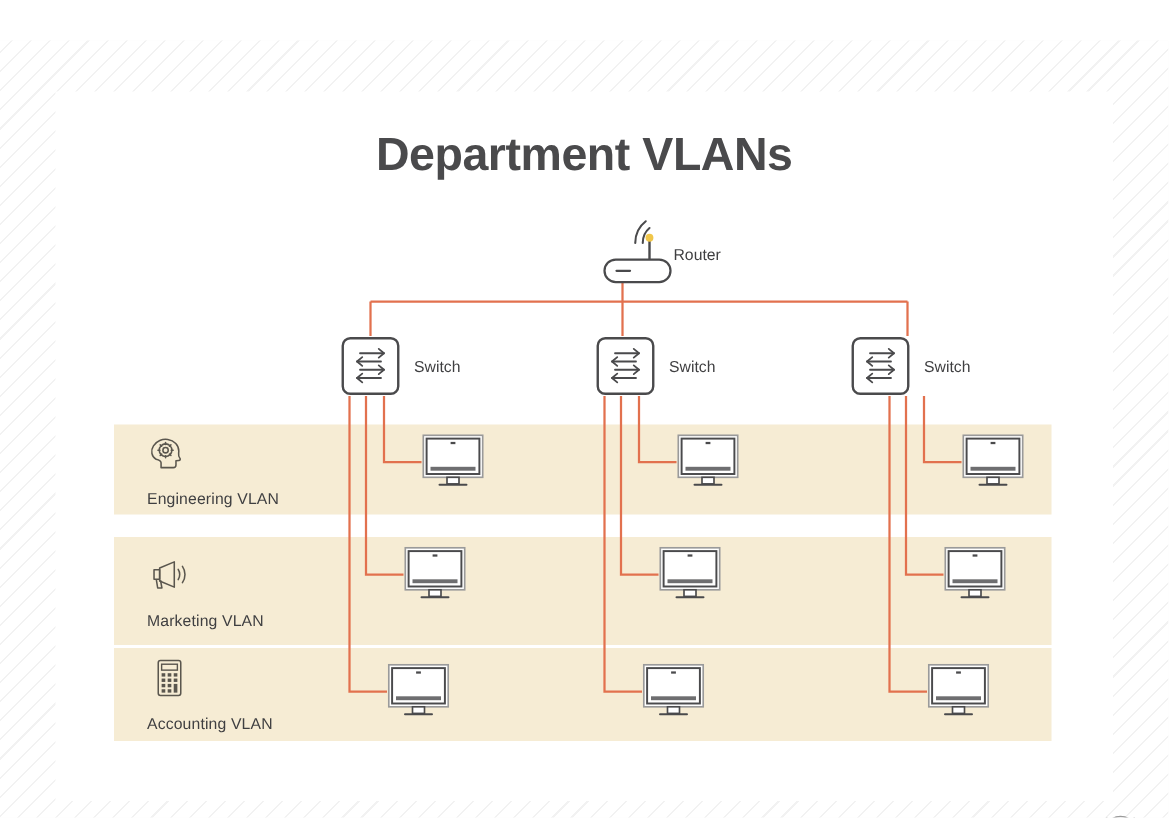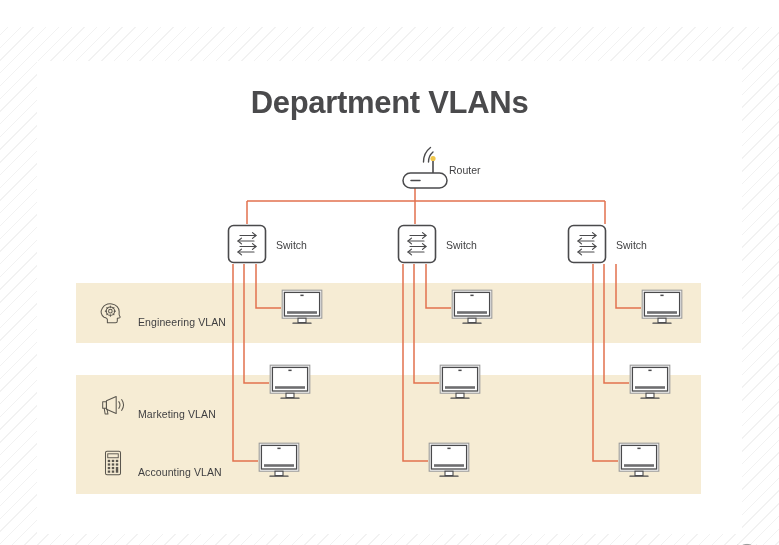--- a/index.html
+++ b/index.html
@@ -66,31 +66,32 @@
   }
 
   
   .band {
     position: absolute;
     left: 39px;
     width: 625px;
     background: #f6ecd4;
   }
   .band-eng  { top: 222px; height: 60px; }
-  .band-mkt  { top: 314px; height: 60px; }
+  .band-mkt  { top: 297px; height: 72px; }
   .band-acct { top: 371px; height: 62px; }
 
   .band-label {
     position: absolute;
     left: 22px;
     top: 50%;
     transform: translateY(-50%);
     display: flex;
-    align-items: flex-end;
+    align-items: flex-start;
     gap: 10px;
+    flex-direction: column;
   }
   .band-label .txt {
     font-size: 10.5px;
     color: #3f3f41;
     letter-spacing: 0.1px;
     white-space: nowrap;
   }
   .band-icon { width: 30px; height: 30px; display:block; }
 
   

